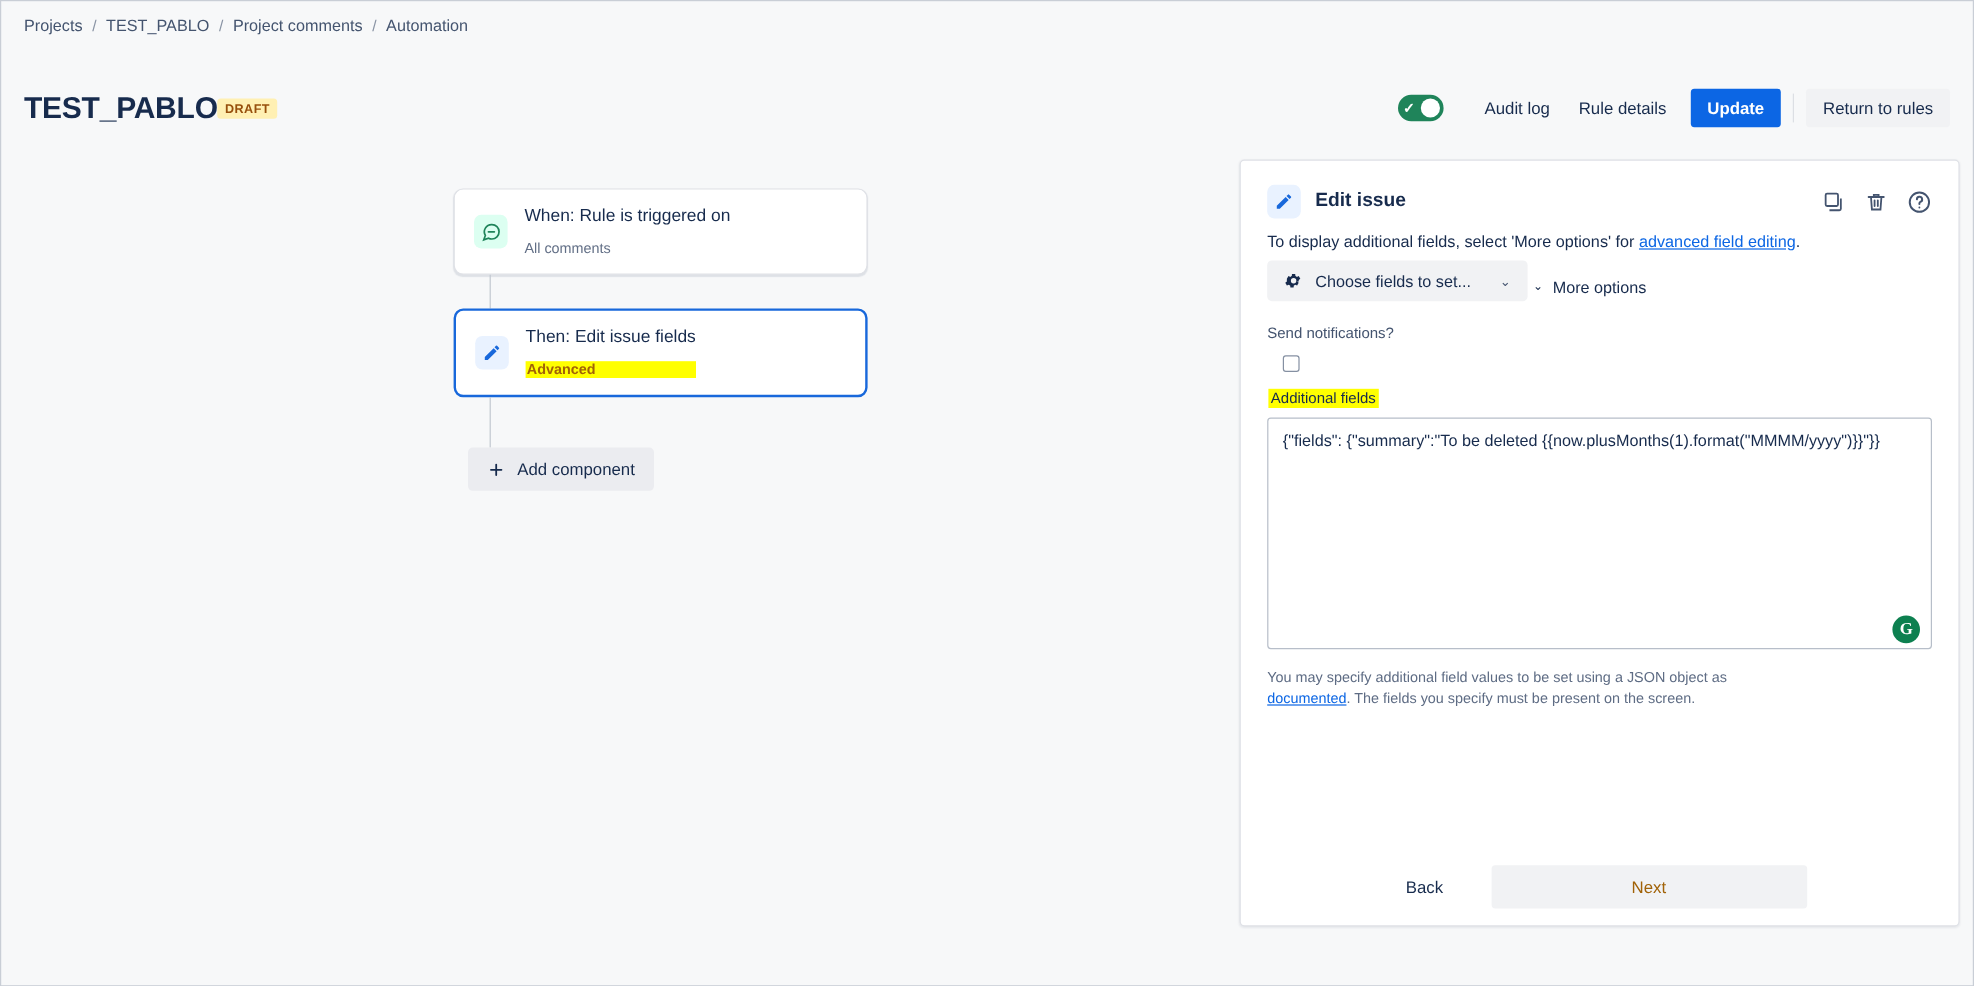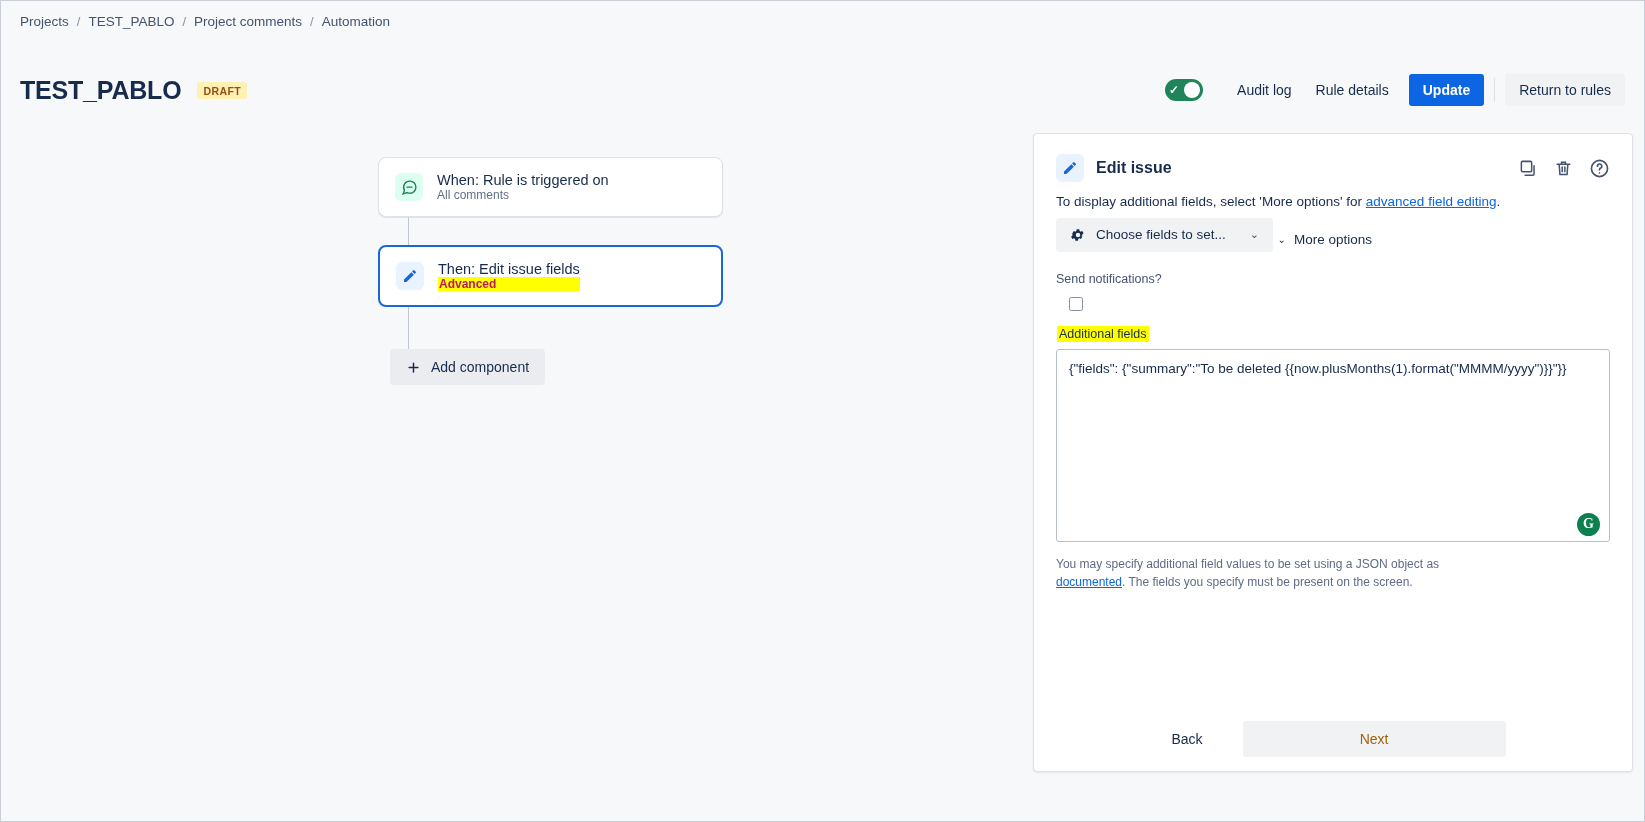--- a/index.html
+++ b/index.html
@@ -23,21 +23,21 @@
   .breadcrumb a { color:#44546f; text-decoration:none; }
   .breadcrumb .sep { color:#8993a4; font-size:13px; }
 
   
   .title-row {
     position:absolute; left:20px; top:70px; right:20px; height:40px;
     display:flex; align-items:center;
   }
   .page-title { font-size:25px; font-weight:600; letter-spacing:-0.2px; color:#172b4d; }
   .draft-badge {
-    margin-left:16px; background:#fff0b3; color:#974f0c;
+    margin-left:0; background:#fff0b3; color:#974f0c;
     font-size:10.5px; font-weight:700; letter-spacing:.4px;
     padding:3px 6px 2px; border-radius:3px;
   }
   .title-actions { margin-left:auto; display:flex; align-items:center; gap:0; }
 
   .toggle {
     width:38px; height:22px; border-radius:11px; background:#1f845a;
     display:flex; align-items:center; padding:0 3px; position:relative;
     cursor:pointer; margin-right:22px;
   }
@@ -68,24 +68,24 @@
     padding:14px 16px; display:flex; align-items:center; gap:14px;
     box-shadow:0 1px 1px rgba(9,30,66,0.10);
   }
   .node.selected { border:2px solid #1868db; box-shadow:none; }
   .node-icon {
     width:28px; height:28px; border-radius:6px; flex:0 0 auto;
     display:flex; align-items:center; justify-content:center;
   }
   .icon-green { background:#dcfff1; }
   .icon-blue  { background:#e9f2ff; }
-  .node-text { display:flex; flex-direction:column; gap:0; }
+  .node-text { display:flex; flex-direction:column; gap:12px; }
   .node-title { font-size:14.5px; color:#172b4d; }
   .node-sub { font-size:12px; color:#626f86; }
-  .hl { background:#ffff00; padding:0 1px; font-size:12px; font-weight:700; color:#be185d; }
+  .hl { background:#ffff00; padding:0 1px; font-size:12px; font-weight:700; color:#a16207; }
 
   .connector { width:1px; background:#c1c7d0; height:28px; margin-left:30px; }
   .connector.long { height:42px; }
 
   .add-component {
     margin-left:12px; display:inline-flex; align-items:center; gap:10px;
     background:#ebecf0; border:none; border-radius:4px; padding:10px 16px;
     font-size:14px; color:#172b4d; cursor:pointer; font-family:inherit;
   }
 

